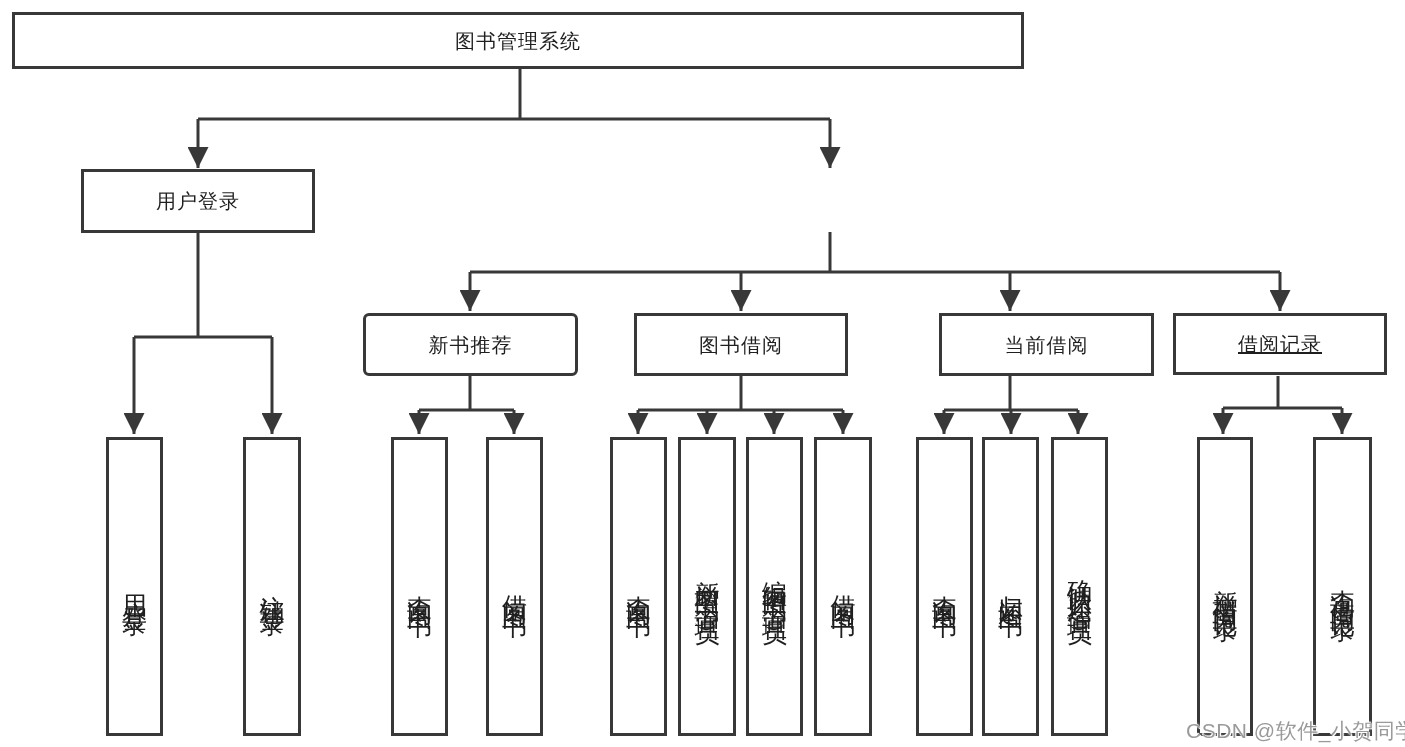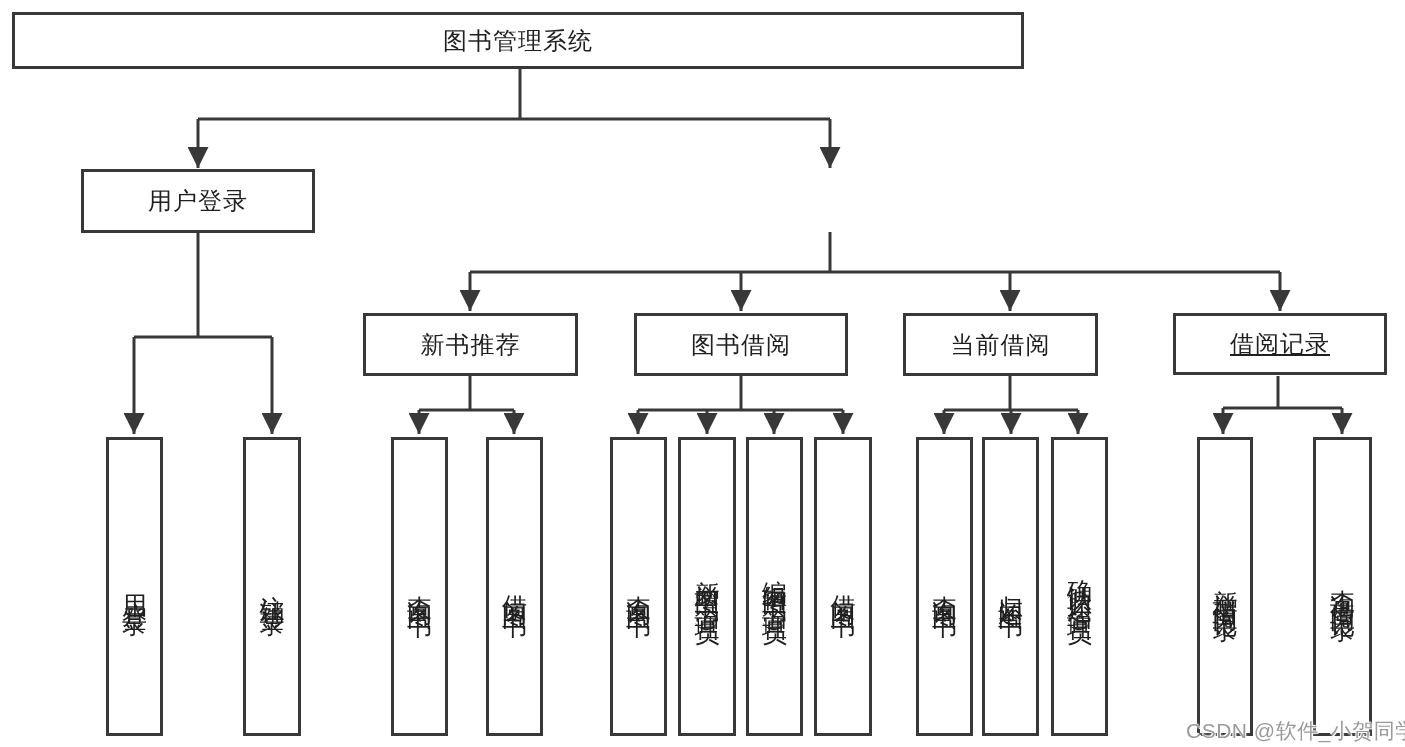--- a/index.html
+++ b/index.html
@@ -7,21 +7,21 @@
     position:relative;width:1405px;height:747px;background:#ffffff;
     font-family:"Liberation Sans","DejaVu Sans",sans-serif;
     color:#1f1f1f;overflow:hidden;
   }
   .edges{position:absolute;left:0;top:0;pointer-events:none;}
   .node{
     position:absolute;box-sizing:border-box;border:3px solid #383838;background:#ffffff;
     display:flex;align-items:center;justify-content:center;
   }
   .node .label{
-    font-size:24px;letter-spacing:1px;line-height:1;white-space:nowrap;color:#1f1f1f;
+    font-size:20px;letter-spacing:1px;line-height:1;white-space:nowrap;color:#1f1f1f;
   }
   .node.vertical .label{
     writing-mode:vertical-rl;text-orientation:mixed;white-space:normal;
     font-size:25px;letter-spacing:6px;line-height:1;
   }
   .watermark{
     position:absolute;left:1186px;top:717px;font-size:21px;letter-spacing:0.5px;
     color:#9a9a9a;text-shadow:0 0 3px #ffffff,1px 1px 0 #ffffff,-1px -1px 0 #ffffff;
     white-space:nowrap;z-index:5;
   }
@@ -82,27 +82,27 @@
   </svg>
 
   <div class="node" style="left:12px;top:12px;width:1012px;height:57px;">
     <span class="label">图书管理系统</span>
   </div>
 
   <div class="node" style="left:81px;top:169px;width:234px;height:64px;">
     <span class="label">用户登录</span>
   </div>
 
-  <div class="node" style="left:363px;top:313px;width:215px;height:63px;">
+  <div class="node" style="left:363px;top:313px;width:215px;height:63px;border-radius:6px;">
     <span class="label">新书推荐</span>
   </div>
   <div class="node" style="left:634px;top:313px;width:214px;height:63px;">
     <span class="label">图书借阅</span>
   </div>
-  <div class="node" style="left:903px;top:313px;width:195px;height:63px;">
+  <div class="node" style="left:939px;top:313px;width:215px;height:63px;">
     <span class="label">当前借阅</span>
   </div>
   <div class="node" style="left:1173px;top:313px;width:214px;height:62px;text-decoration:underline;">
     <span class="label">借阅记录</span>
   </div>
 
   <div class="node vertical" style="left:106px;top:437px;width:57px;height:299px;">
     <span class="label">用户登录</span>
   </div>
   <div class="node vertical" style="left:243px;top:437px;width:58px;height:299px;">

